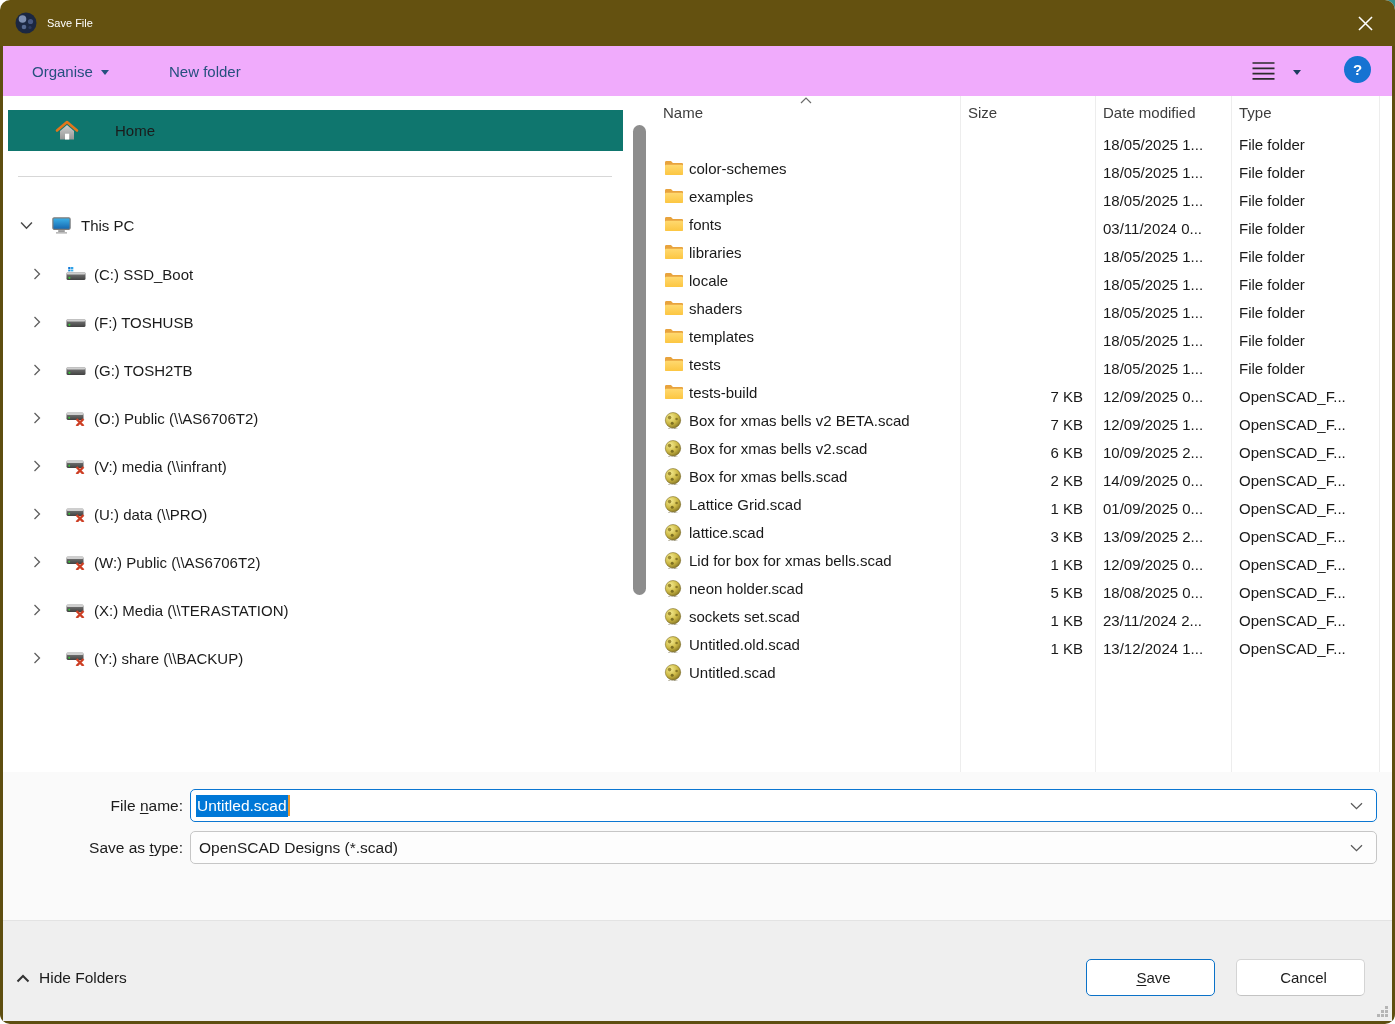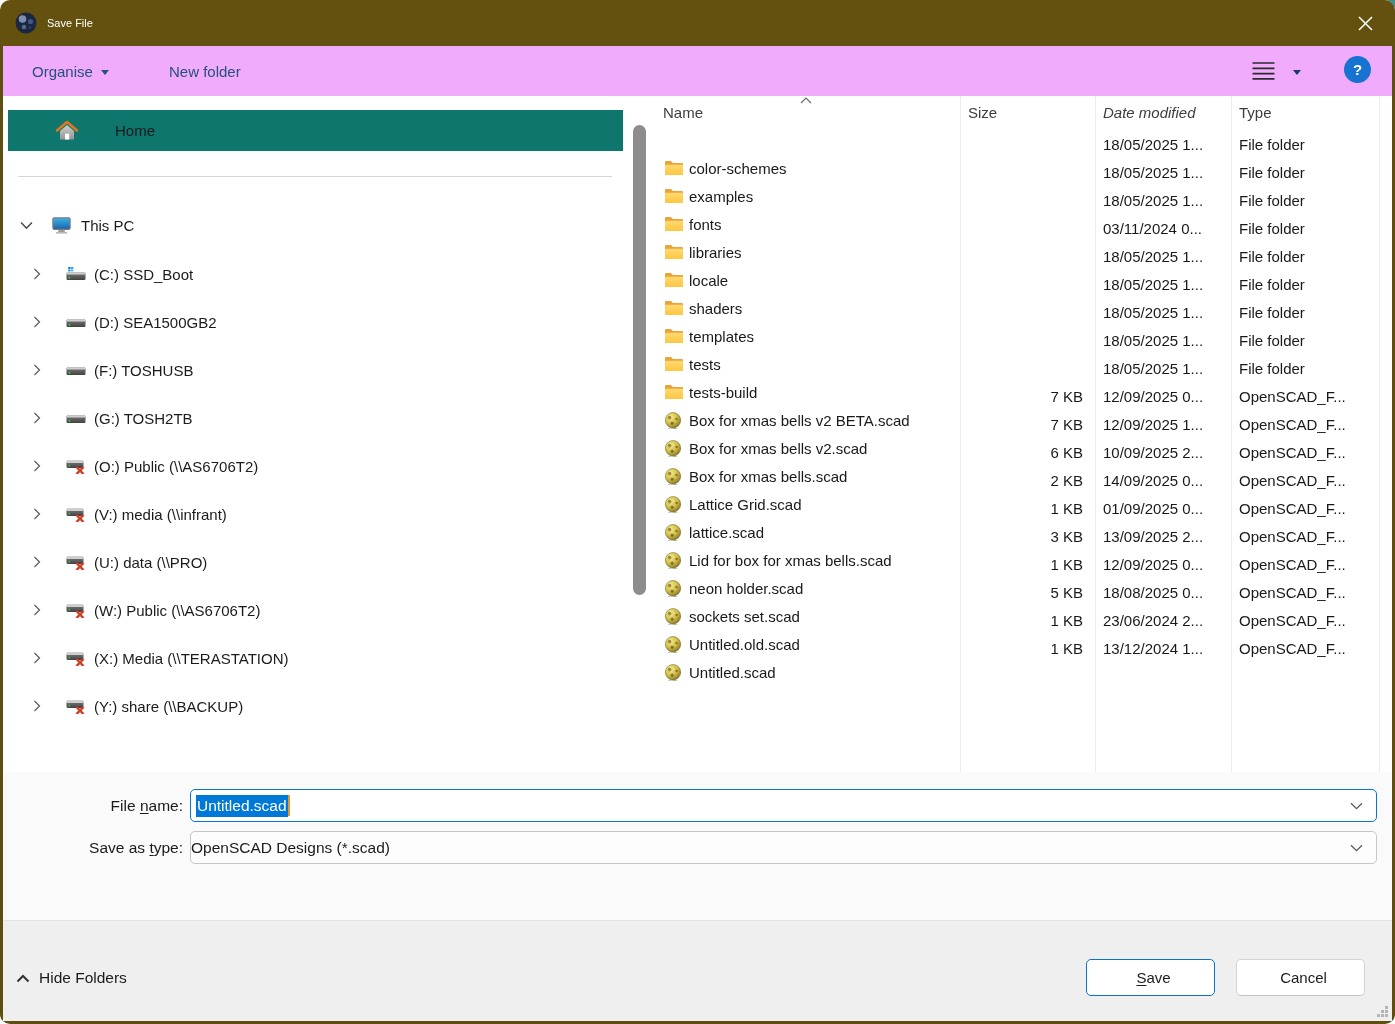--- a/index.html
+++ b/index.html
@@ -41,41 +41,41 @@
   .drives{position:absolute;top:154px;left:33px;}
   .tree-row{height:48px;display:flex;align-items:center;cursor:pointer;}
   .tree-row .chev{width:9px;margin-right:24px;display:flex;}
   .tree-row .dicon{width:20px;height:15px;margin-right:8px;display:flex;}
   .sb-scroll{position:absolute;left:633px;top:29px;width:13px;height:470px;background:#8d8d8d;border-radius:7px;cursor:pointer;}
 
   .list-sep{position:absolute;top:0;height:676px;width:1px;background:#ededed;}
   .lheader{position:absolute;top:0;left:655px;right:0;height:33px;font-size:15px;color:#3d3d3d;}
   .lheader .hname{position:absolute;left:8px;top:8px;cursor:pointer;}
   .lheader .hsize{position:absolute;left:313px;top:8px;cursor:pointer;}
-  .lheader .hdate{position:absolute;left:448px;top:8px;cursor:pointer;font-style:italic;}
+  .lheader .hdate{position:absolute;left:448px;top:8px;cursor:pointer;}
   .lheader .htype{position:absolute;left:584px;top:8px;cursor:pointer;}
   .sort-chev{position:absolute;left:145px;top:1px;}
   .rows{position:absolute;top:34px;left:655px;width:740px;}
   .frow{height:28px;display:flex;align-items:center;font-size:15px;color:#191919;}
   .c-name{width:305px;display:flex;align-items:center;padding-left:9px;box-sizing:border-box;gap:5px;overflow:hidden;white-space:nowrap;margin-top:48px;}
   .c-name .ficon{width:20px;height:17px;flex:0 0 auto;display:flex;}
   .c-size{width:135px;text-align:right;padding-right:12px;box-sizing:border-box;white-space:nowrap;}
   .c-date{width:136px;padding-left:8px;box-sizing:border-box;white-space:nowrap;overflow:hidden;}
   .c-type{flex:1;padding-left:8px;box-sizing:border-box;white-space:nowrap;overflow:hidden;}
 
   
   #fields{position:absolute;top:772px;left:0;right:0;height:148px;background:#fafafa;}
   .frow-field{position:absolute;left:0;display:flex;align-items:center;}
   .f1{top:17px;}
   .f2{top:59px;}
   .flabel{width:183px;text-align:right;font-size:15.5px;color:#1b1b1b;}
   .fname-input{position:relative;margin-left:7px;width:1187px;height:33px;background:#ffffff;border:1.5px solid #0b76d1;border-radius:5px;box-sizing:border-box;display:flex;align-items:center;padding-left:5px;cursor:text;}
   .sel-text{background:#0078d7;color:#ffffff;font-size:15.5px;padding:2px 1px;}
   .caret-bar{width:2px;height:21px;}
-  .ftype-select{position:relative;margin-left:7px;width:1187px;height:33px;background:#fdfdfd;border:1px solid #c6c6c6;border-radius:5px;box-sizing:border-box;display:flex;align-items:center;font-size:15.5px;color:#1b1b1b;cursor:pointer;}
+  .ftype-select{position:relative;margin-left:7px;width:1187px;height:33px;background:#fdfdfd;border:1px solid #c6c6c6;border-radius:5px;box-sizing:border-box;display:flex;align-items:center;padding-left:8px;font-size:15.5px;color:#1b1b1b;cursor:pointer;}
   .chev-down{position:absolute;right:13px;top:50%;transform:translateY(-50%);display:flex;}
 
   
   #footer{position:absolute;top:920px;left:0;right:0;bottom:0;background:#efefef;border-top:1px solid #e3e3e3;box-sizing:border-box;}
   .hide-folders{position:absolute;left:16px;top:48px;display:flex;align-items:center;gap:9px;background:none;border:none;font-size:15.5px;color:#1b1b1b;font-family:inherit;cursor:pointer;padding:0;}
   .btn{position:absolute;top:38px;width:129px;height:37px;border-radius:5px;font-size:15px;font-family:inherit;cursor:pointer;background:#ffffff;color:#1b1b1b;padding-left:12px;}
   .btn.save{left:1086px;border:1.5px solid #0b72c8;}
   .btn.cancel{left:1236px;border:1px solid #d4d4d4;border-bottom-color:#c3c3c3;}
   .grip{position:absolute;right:16px;bottom:16px;width:3px;height:3px;box-shadow:9px 9px #b5b5b5,5px 9px #b5b5b5,9px 5px #b5b5b5,1px 9px #b5b5b5,9px 1px #b5b5b5,5px 5px #b5b5b5;}
   u{text-underline-offset:2px;}
@@ -207,36 +207,20 @@
         <rect x="2.2" y="0" width="2.3" height="2.3" fill="#0f78d7"></rect>
         <rect x="5" y="0" width="2.3" height="2.3" fill="#2da3e8"></rect>
         <rect x="2.2" y="2.8" width="2.3" height="1.6" fill="#1f8ad6"></rect>
         <rect x="5" y="2.8" width="2.3" height="1.6" fill="#44b4ef"></rect>
       </svg>
     </span>
 
     <span class="tree-label dlabel">(C:) SSD_Boot</span>
   </div>
 
-  <div class="tree-row">
-    <span class="chev">
-      <svg viewBox="0 0 8 12" width="8" height="12">
-                <path d="M1.5 1 L6.5 6 L1.5 11" stroke="#5f5f5f" stroke-width="1.3" fill="none"></path>
-              </svg>
-    </span>
-    <span class="dicon d-plain">
-      <svg viewBox="0 0 20 15" width="20" height="15">
-        <rect x="0.5" y="4" width="19" height="8" rx="1.5" fill="url(#gd)"></rect>
-        <rect x="0.8" y="4.2" width="18.4" height="2.4" rx="1" fill="#cfcfcf"></rect>
-        <circle cx="3.4" cy="9.8" r="1.1" fill="#37c137"></circle>
-      </svg>
-    </span>
-
-    <span class="tree-label dlabel">(D:) SEA1500GB2</span>
-  </div>
 
 
   <div class="tree-row">
     <span class="chev">
       <svg viewBox="0 0 8 12" width="8" height="12">
                 <path d="M1.5 1 L6.5 6 L1.5 11" stroke="#5f5f5f" stroke-width="1.3" fill="none"></path>
               </svg>
     </span>
     <span class="dicon d-plain">
       <svg viewBox="0 0 20 15" width="20" height="15">
@@ -699,21 +683,21 @@
           <circle cx="9" cy="8.2" r="7.7" fill="url(#gs)" stroke="#6e5e1d" stroke-width="0.5"></circle>
           <circle cx="5.6" cy="5.6" r="1.8" fill="#8d7a26" opacity="0.85"></circle>
           <circle cx="12.6" cy="7" r="1.3" fill="#7c6c20" opacity="0.85"></circle>
           <circle cx="8.2" cy="11.2" r="1.5" fill="#6f611c" opacity="0.85"></circle>
           <text x="9" y="18.6" font-size="3.4" text-anchor="middle" fill="#4a3f10" font-family="sans-serif">SCAD</text>
         </svg>
       </span>
       <span class="fname">Untitled.old.scad</span>
     </span>
     <span class="c-size">1 KB</span>
-    <span class="c-date">23/06/2024 2...</span>
+    <span class="c-date">23/11/2024 2...</span>
     <span class="c-type">OpenSCAD_F...</span>
   </div>
 
   <div class="frow">
     <span class="c-name">
 
       <span class="ficon icon-scad">
         <svg viewBox="0 0 18 19" width="18" height="19">
           <circle cx="9" cy="8.2" r="7.7" fill="url(#gs)" stroke="#6e5e1d" stroke-width="0.5"></circle>
           <circle cx="5.6" cy="5.6" r="1.8" fill="#8d7a26" opacity="0.85"></circle>

